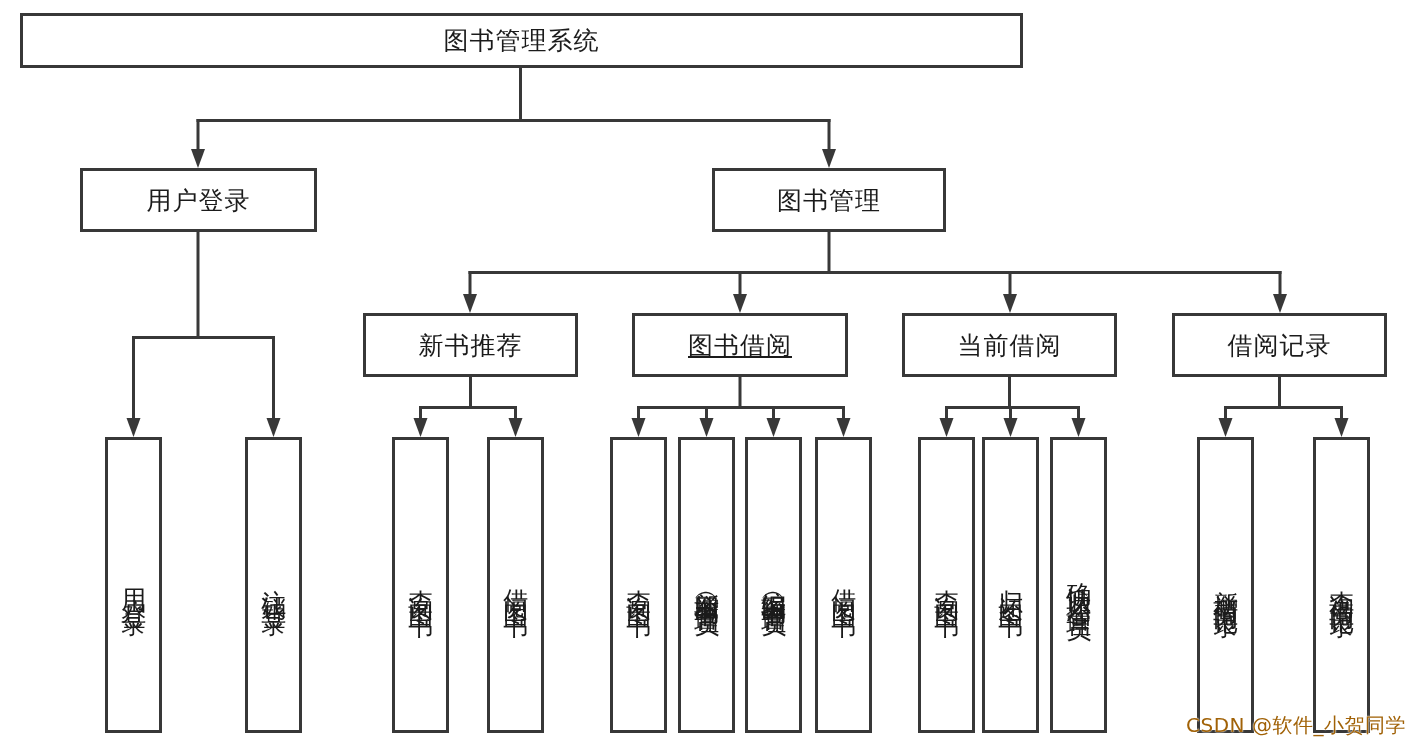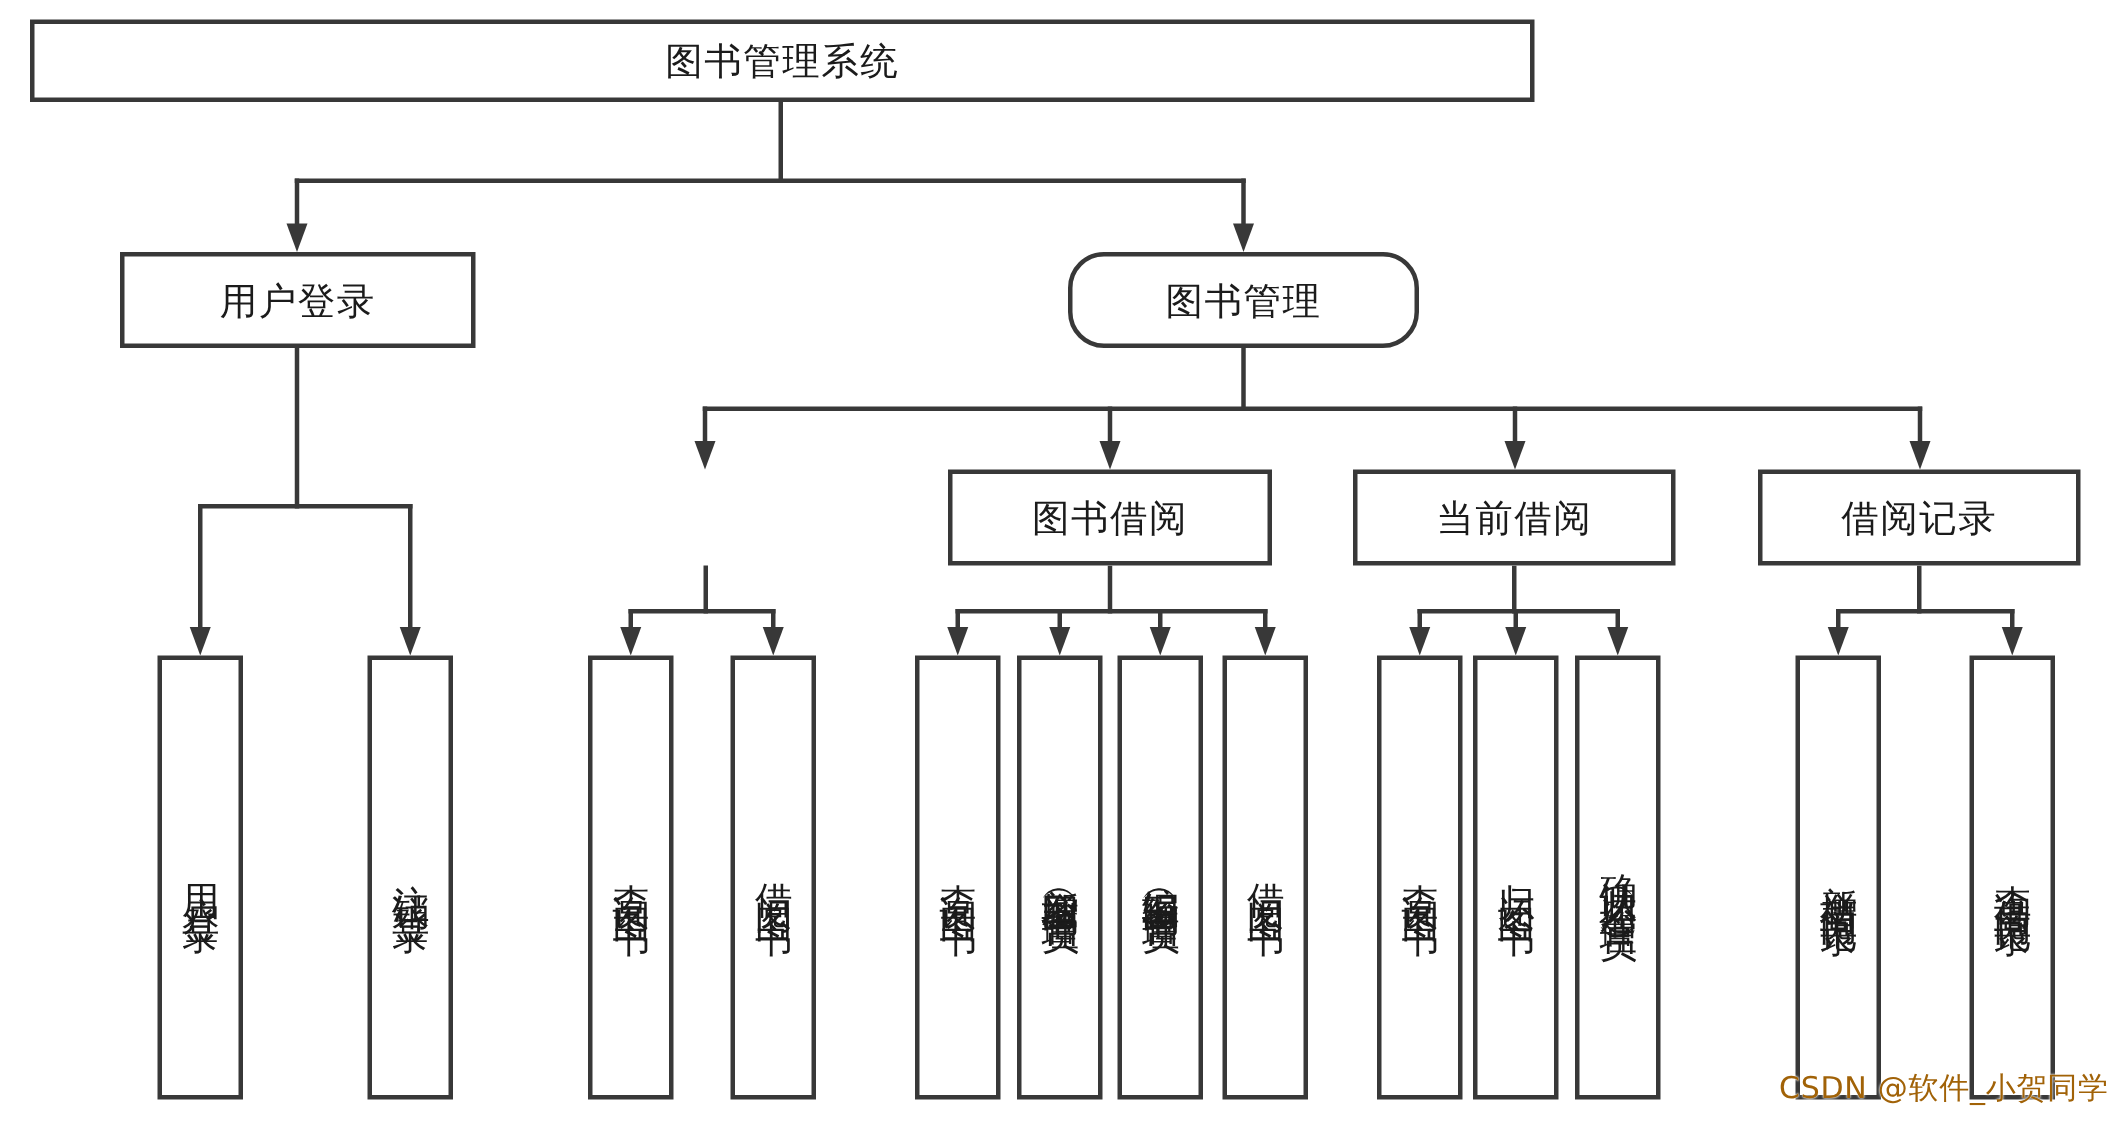--- a/index.html
+++ b/index.html
@@ -118,25 +118,28 @@
     </g>
   </svg>
 
   <div class="box" style="left:20px;top:13px;width:1003px;height:55px;">
     <span>图书管理系统</span>
   </div>
 
   <div class="box" style="left:80px;top:168px;width:237px;height:64px;">
     <span>用户登录</span>
   </div>
-  <div class="box" style="left:712px;top:168px;width:234px;height:64px;border-radius:24px;">
+  <div class="box" style="left:712px;top:168px;width:234px;height:64px;">
     <span>图书管理</span>
   </div>
 
-  <div class="box" style="left:632px;top:313px;width:216px;height:64px;">
+  <div class="box" style="left:363px;top:313px;width:215px;height:64px;">
+    <span>新书推荐</span>
+  </div>
+  <div class="box" style="left:632px;top:313px;width:216px;height:64px;text-decoration:underline;">
     <span>图书借阅</span>
   </div>
   <div class="box" style="left:902px;top:313px;width:215px;height:64px;text-align:right;">
     <span>当前借阅</span>
   </div>
   <div class="box" style="left:1172px;top:313px;width:215px;height:64px;align-items:center;">
     <span>借阅记录</span>
   </div>
 
   <div class="box leaf ls8" style="left:105px;top:437px;width:57px;height:296px;">

